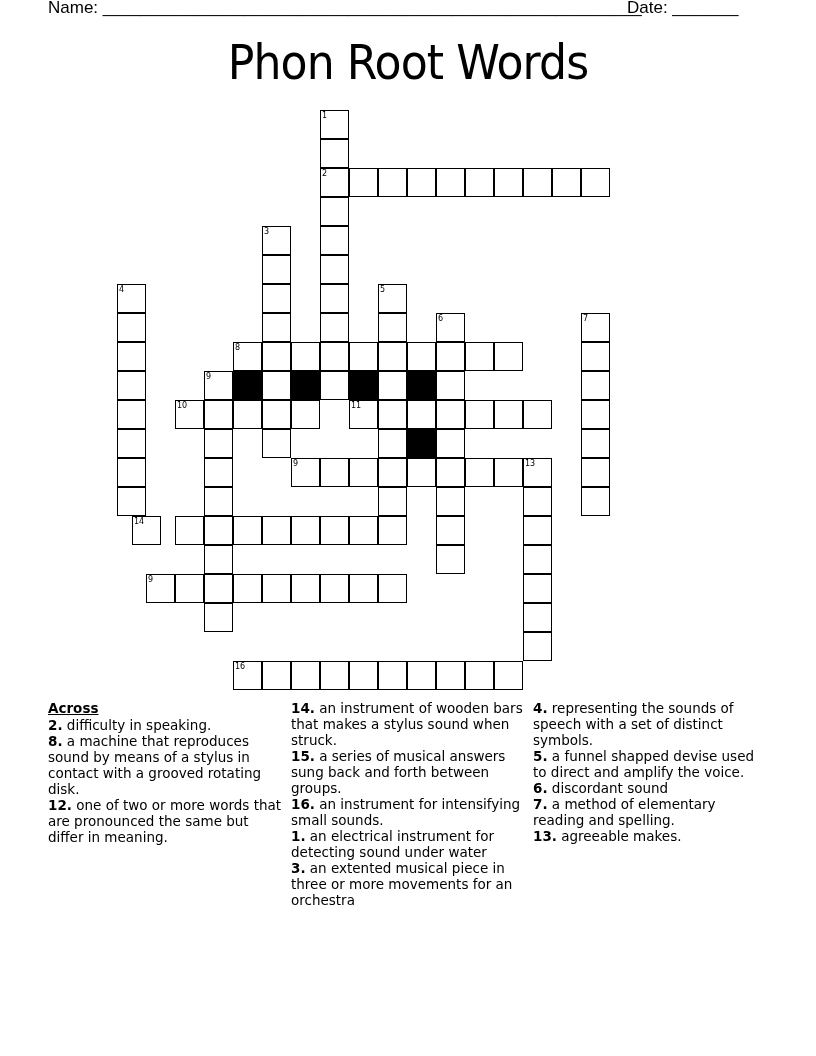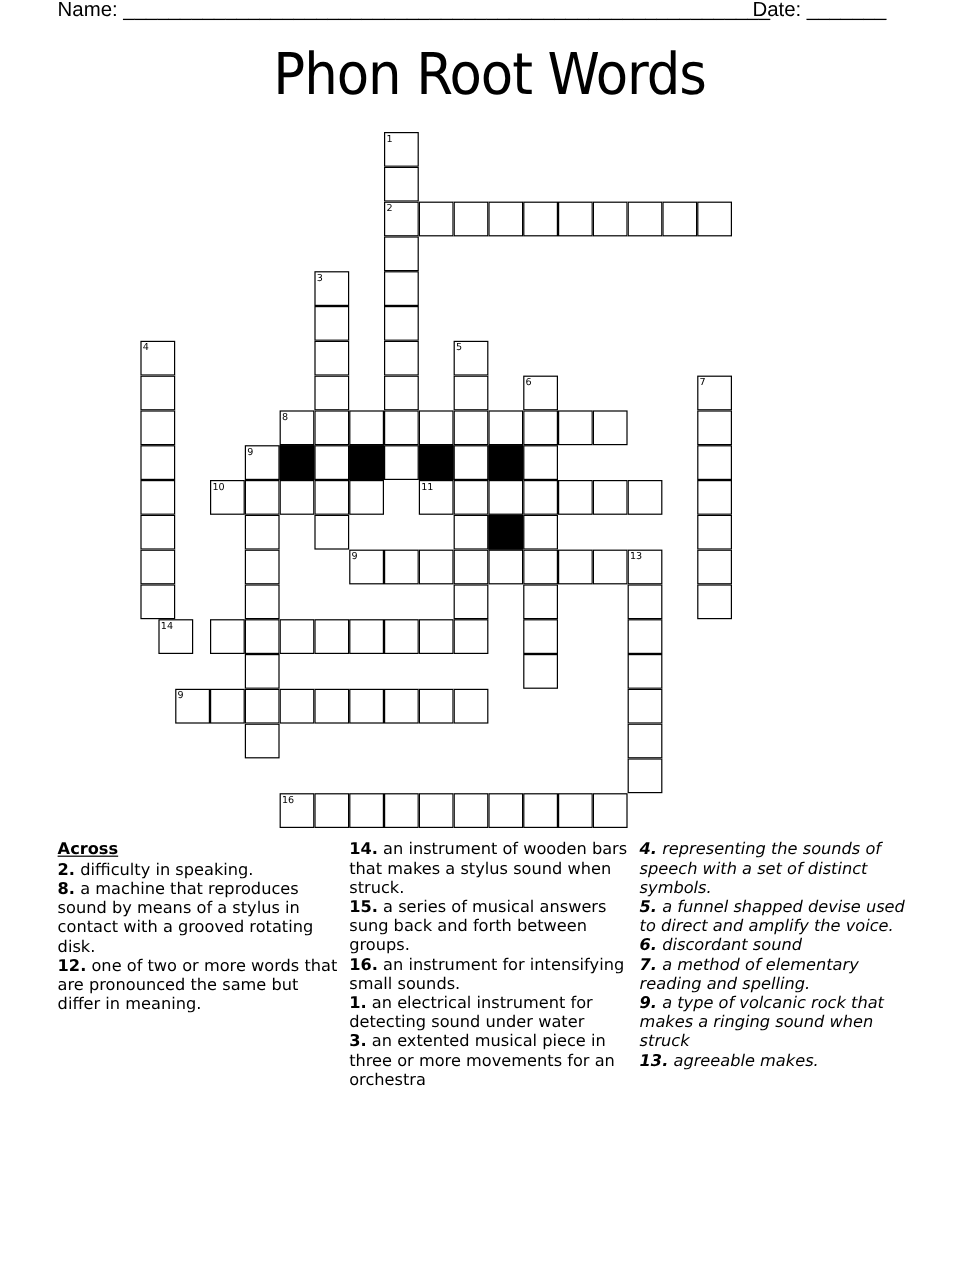--- a/index.html
+++ b/index.html
@@ -11,21 +11,21 @@
   #grid { position:absolute; left:0; top:0; width:816px; height:700px; }
   .cell { position:absolute; width:29px; height:29px; box-sizing:border-box; border:1.5px solid #000; background:#fff; }
   .cell.black { background:#000; }
   .cell .num { position:absolute; left:1px; top:0px; font-family:"DejaVu Sans", sans-serif; font-size:8px; line-height:9px; color:#000; }
   .clues { position:absolute; top:700px; font-family:"DejaVu Sans", sans-serif; font-size:13.5px; line-height:16px; }
   .clues .heading { font-weight:bold; text-decoration:underline; margin-bottom:1px; }
   .clues .clue { margin-bottom:0; }
   .clues .clue b { font-weight:bold; }
   #col1 { left:48px; width:235px; }
   #col2 { left:291px; width:235px; }
-  #col3 { left:533px; width:235px;font-style:italic; }
+  #col3 { left:533px; width:235px; }
 </style>
 </head>
 <body>
 
 <div id="name-line" class="header-line">Name: _________________________________________________________</div>
 <div id="date-line" class="header-line">Date: _______</div>
 <div class="title">Phon Root Words</div>
 
 <div id="grid">
     <div class="cell" style="left: 320px; top: 110px;">
@@ -201,15 +201,14 @@
   <div class="clue"><b>16.</b><span> an instrument for intensifying small sounds.</span></div>
   <div class="clue"><b>1.</b><span> an electrical instrument for detecting sound under water</span></div>
   <div class="clue"><b>3.</b><span> an extented musical piece in three or more movements for an orchestra</span></div>
 </div>
 
 <div id="col3" class="clues">
   <div class="clue"><b>4.</b><span> representing the sounds of speech with a set of distinct symbols.</span></div>
   <div class="clue"><b>5.</b><span> a funnel shapped devise used to direct and amplify the voice.</span></div>
   <div class="clue"><b>6.</b><span> discordant sound</span></div>
   <div class="clue"><b>7.</b><span> a method of elementary reading and spelling.</span></div>
-  <div class="clue"><b>9.</b><span> a type of volcanic rock that makes a ringing sound when struck</span></div>
   <div class="clue"><b>13.</b><span> agreeable makes.</span></div>
 </div>
 
 </body></html>

